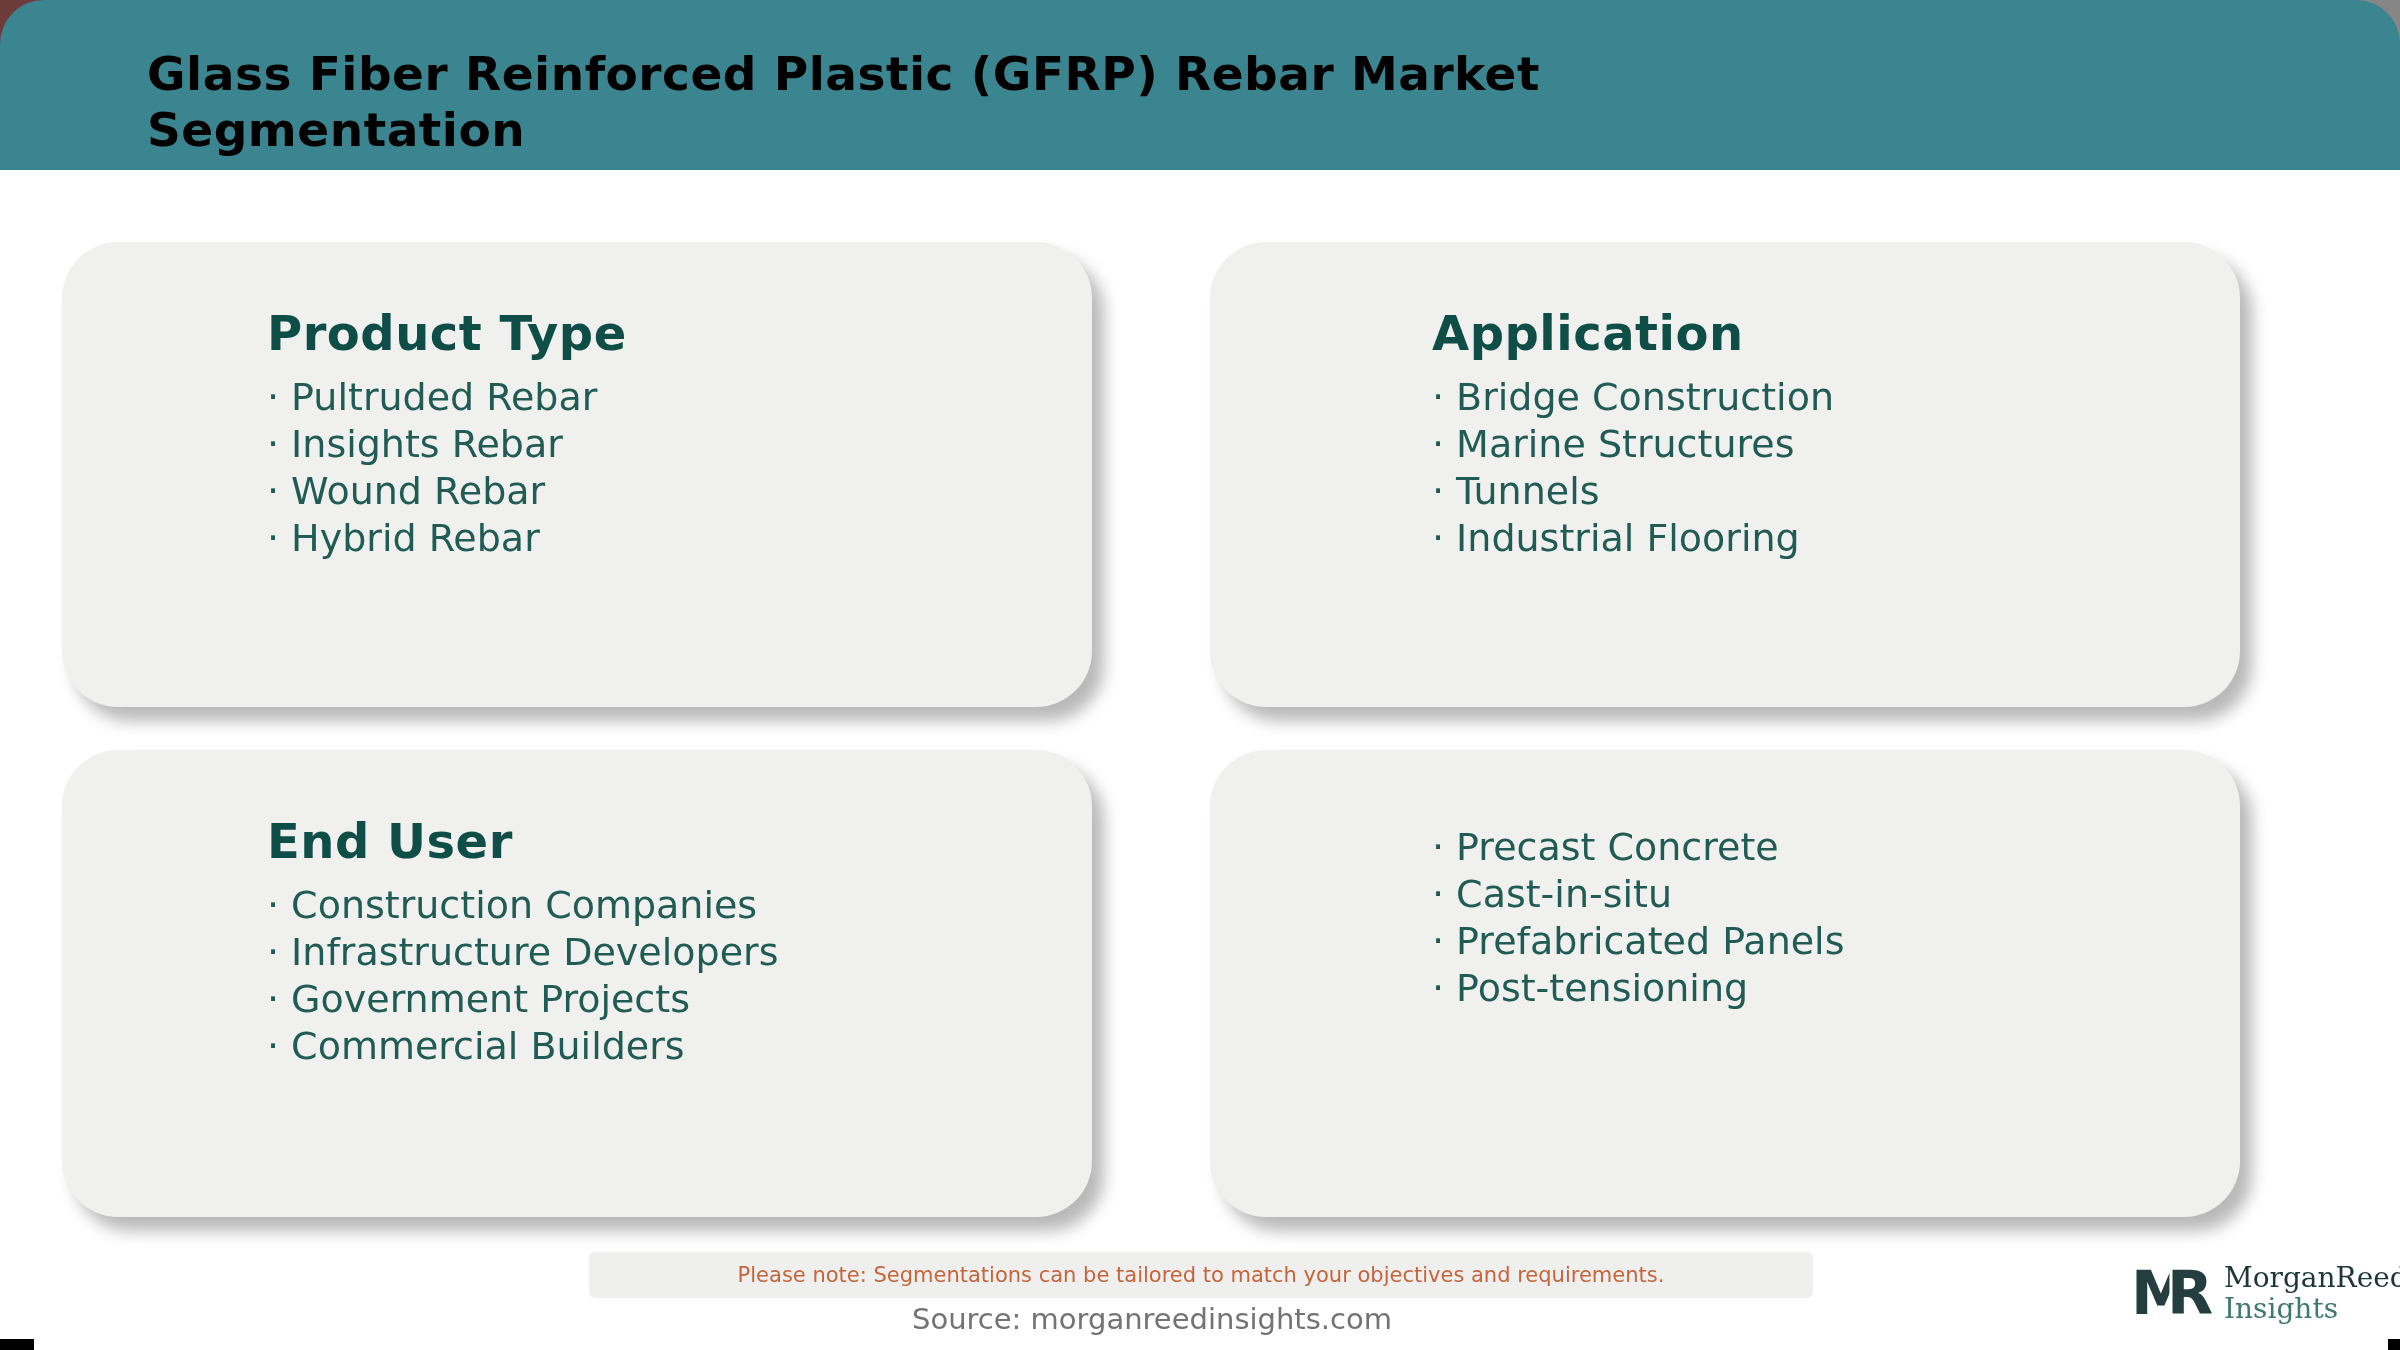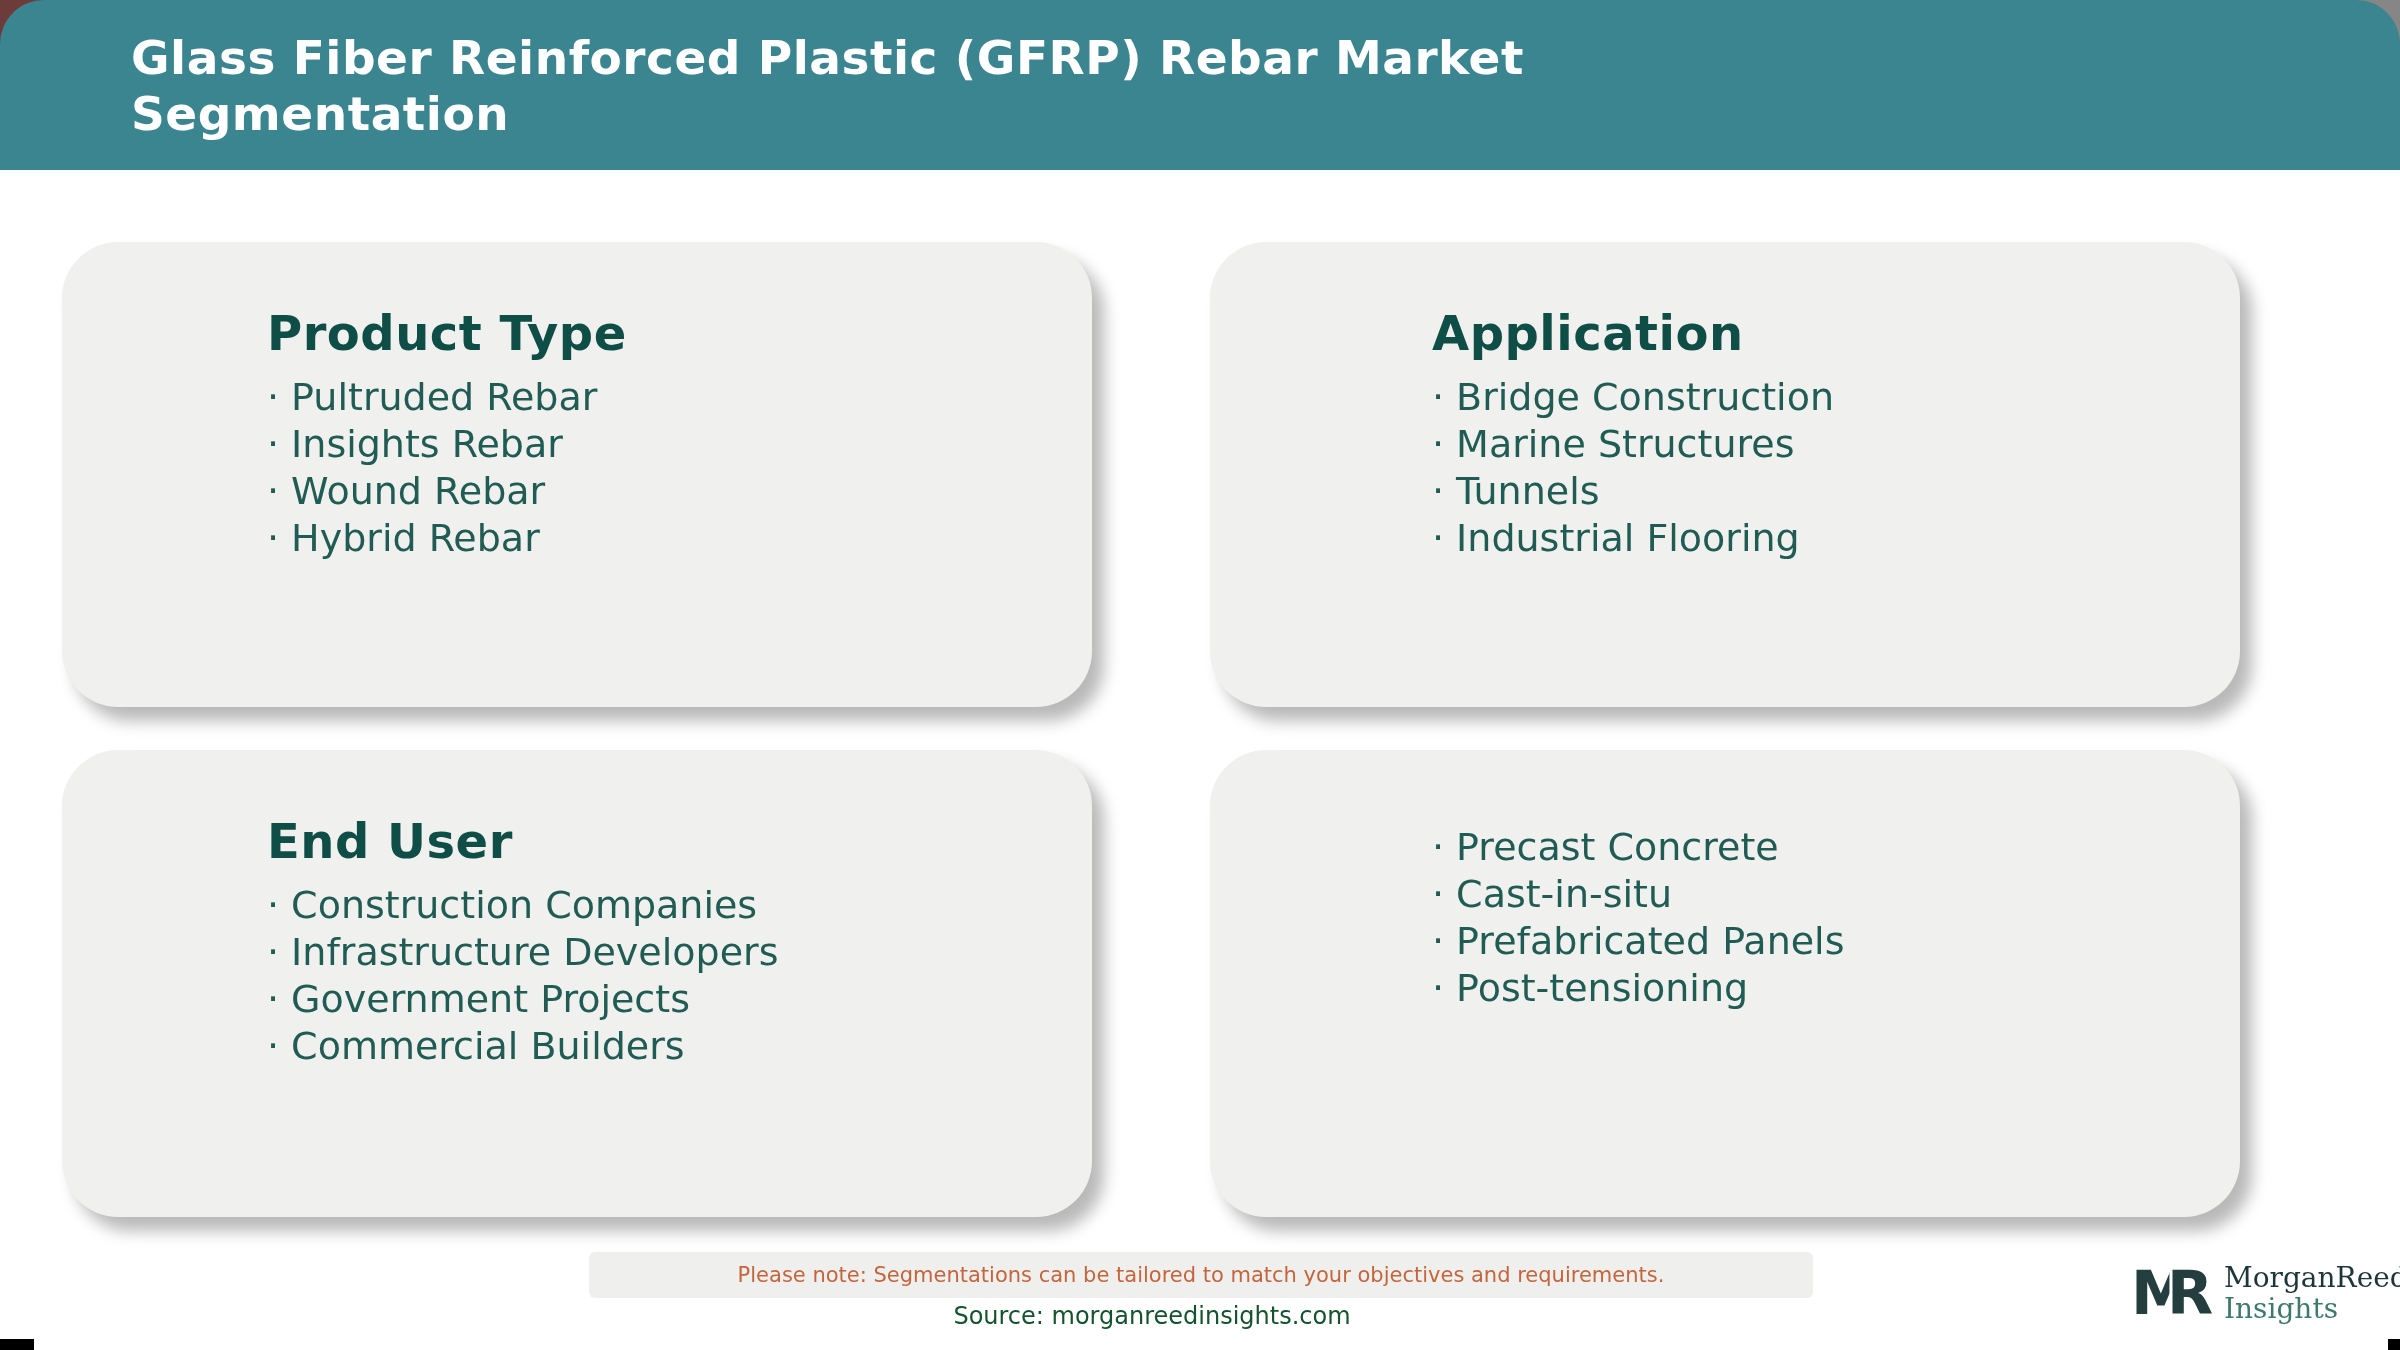--- a/index.html
+++ b/index.html
@@ -15,22 +15,22 @@
   
   .corner-accent-left  { position: absolute; top: 0; left: 0;  width: 60px; height: 60px; background: #6e3b3b; }
   .corner-accent-right { position: absolute; top: 0; right: 0; width: 60px; height: 60px; background: #868686; }
   .header {
     position: absolute; top: 0; left: 0;
     width: 2400px; height: 170px;
     background: #3a858f;
     border-radius: 44px 44px 0 0;
   }
   .title {
-    position: absolute; left: 131px; top: 30px; margin: 0;
-    color: #ffffff; font-size: 47px; font-weight: 700;
+    position: absolute; left: 131px; top: 30px; margin: 16px;
+    color: #000000; font-size: 47px; font-weight: 700;
     line-height: 56px; letter-spacing: .5px;
     white-space: pre-line;
   }
 
   
   .card {
     position: absolute;
     background: #f0f0ef;
     border-radius: 56px;
     box-shadow: 12px 14px 16px rgba(0,0,0,.28);
@@ -52,21 +52,21 @@
   
   .note {
     position: absolute; left: 589px; top: 1252px;
     width: 1224px; height: 46px;
     background: #efefee; border-radius: 6px;
     display: flex; align-items: center; justify-content: center;
     color: #c4653c; font-size: 21px;
   }
   .source {
     position: absolute; left: 0; top: 1302px; width: 2304px;
-    text-align: center; color: #14532d; font-size: 24px;
+    text-align: center; color: #737373; font-size: 29px;
   }
   .logo { position: absolute; left: 2134px; top: 1262px; display: flex; align-items: center; }
   .logo-text {
     margin-left: 8px;
     font-family: "DejaVu Serif", "Liberation Serif", serif;
     font-size: 28px; line-height: 31px; color: #1d3638;
   }
   .logo-name-bold { font-weight: 400; }
   .logo-sub { color: #3e7a6b; }
 

